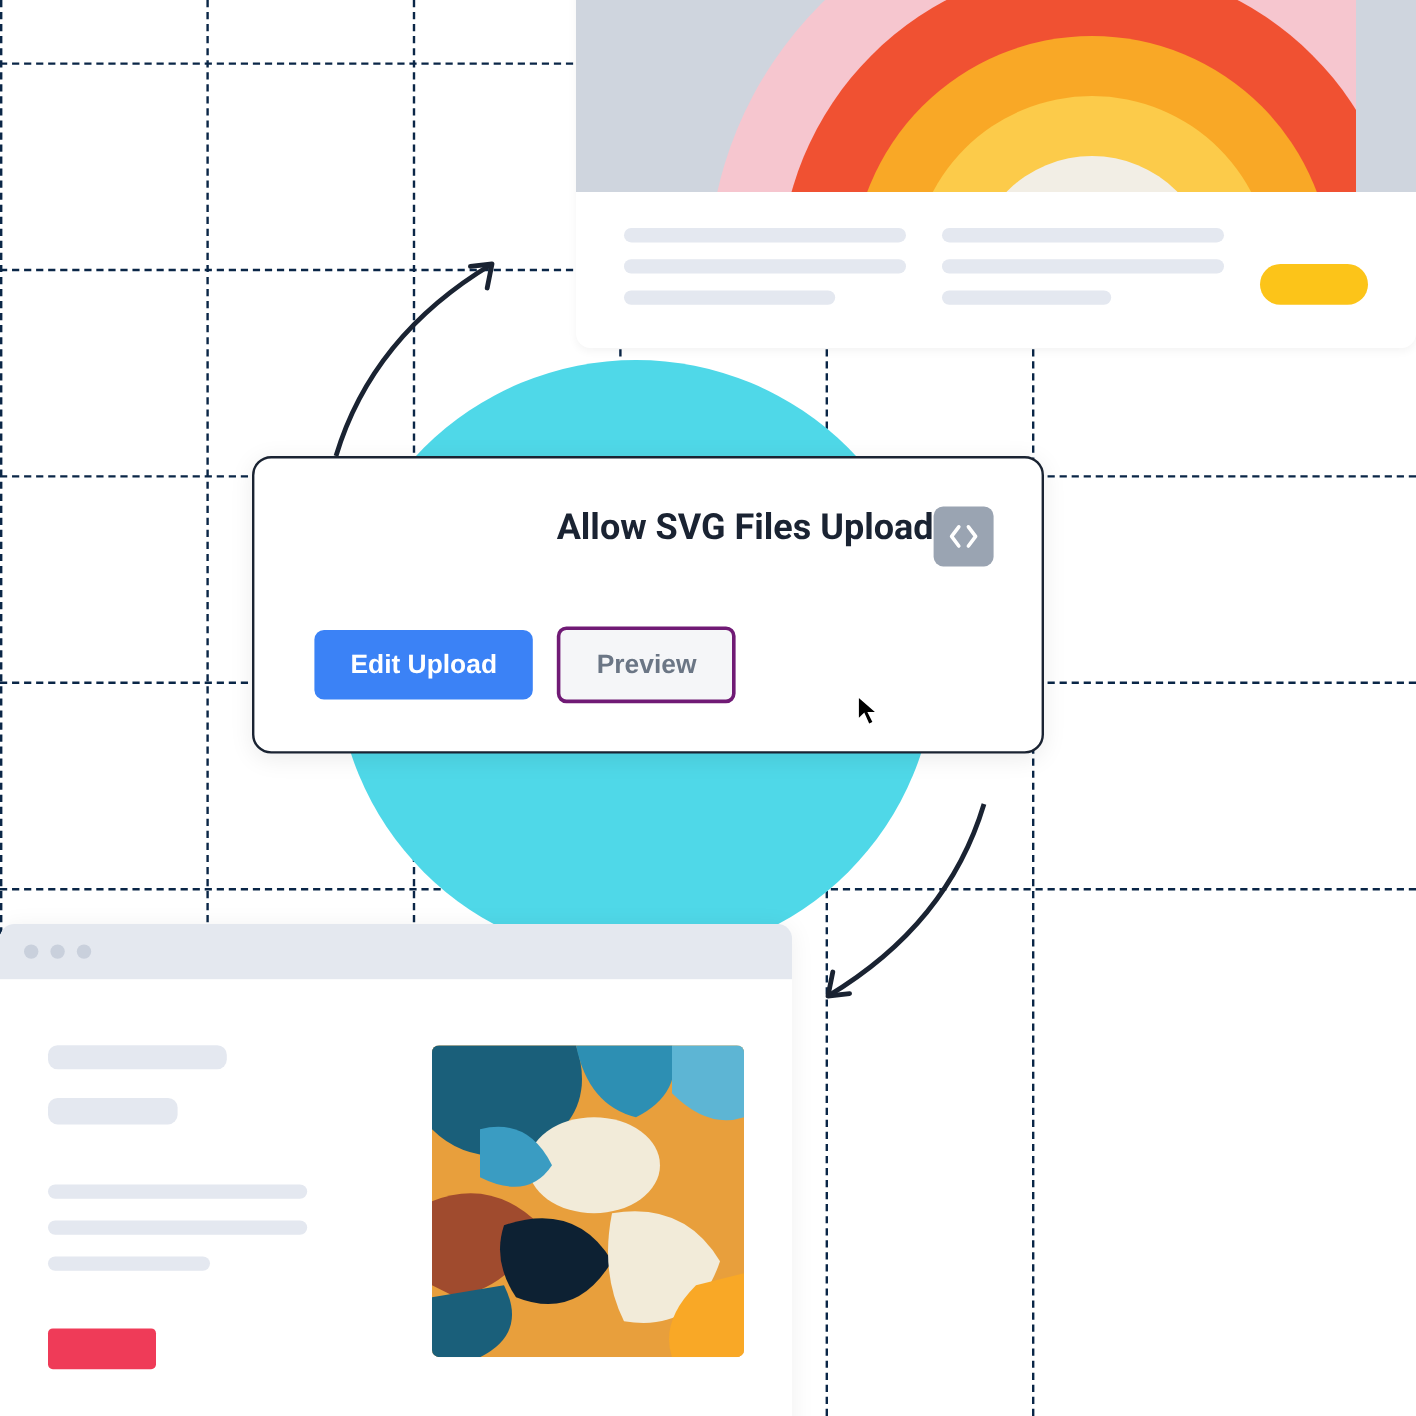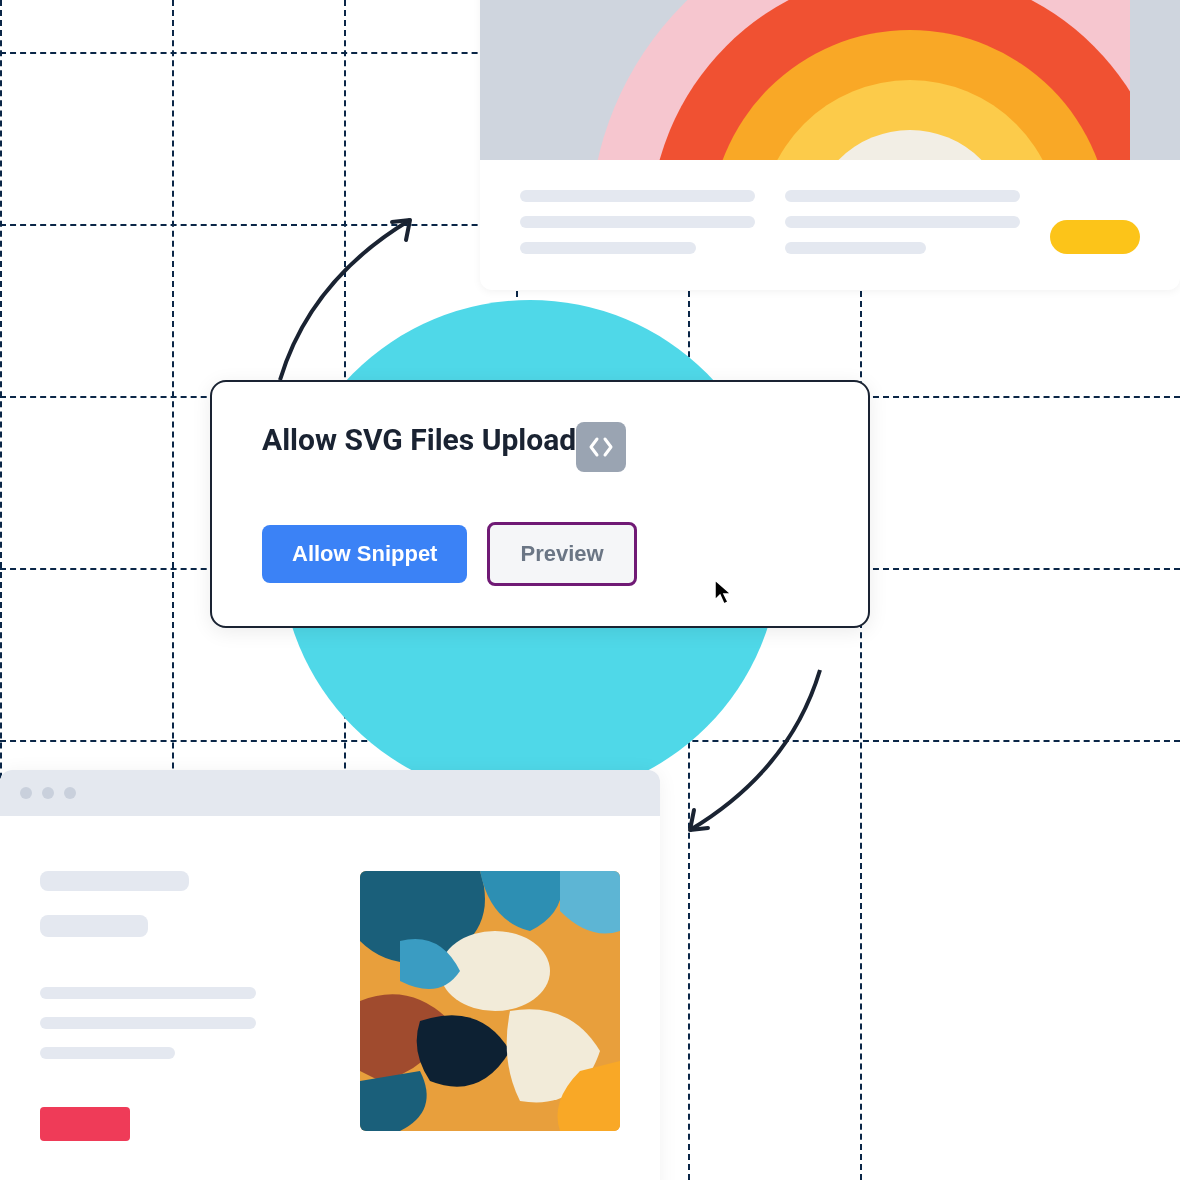--- a/index.html
+++ b/index.html
@@ -97,21 +97,21 @@
       left: 210px;
       width: 660px;
       background: #fff;
       border-radius: 16px;
       border: 2px solid #1a2332;
       padding: 40px 40px 40px 50px;
       box-shadow: 0 4px 20px rgba(0,0,0,0.08);
     }
     .card-head {
       display: flex;
-      justify-content: flex-start;
+      justify-content: flex-end;
       align-items: flex-start;
       margin-bottom: 50px;
     }
     .card-title {
       font-size: 30px;
       font-weight: 700;
       color: #1a2332;
     }
     .code-icon {
       width: 50px;
@@ -278,21 +278,21 @@
   <div class="card-head">
     <div class="card-title">Allow SVG Files Upload</div>
     <div class="code-icon">
       <svg width="26" height="22" viewBox="0 0 26 22" fill="none">
         <path d="M9 3 L3 11 L9 19" stroke="#fff" stroke-width="3" stroke-linecap="round" stroke-linejoin="round"></path>
         <path d="M17 3 L23 11 L17 19" stroke="#fff" stroke-width="3" stroke-linecap="round" stroke-linejoin="round"></path>
       </svg>
     </div>
   </div>
   <div class="card-actions">
-    <button class="btn btn-primary">Allow Snippet</button>
+    <button class="btn btn-primary">Edit Upload</button>
     <button class="btn btn-secondary">Preview</button>
   </div>
 </div>
 
 <svg class="cursor" viewBox="0 0 22 28">
   <path d="M2 2 L2 22 L7 17 L11 26 L15 24 L11 16 L18 16 Z" fill="#000" stroke="#fff" stroke-width="1.5"></path>
 </svg>
 
 <svg class="arrow arrow2" viewBox="0 0 200 200">
   <path d="M 170 20 Q 140 120 40 180" fill="none" stroke="#1a2332" stroke-width="4"></path>

